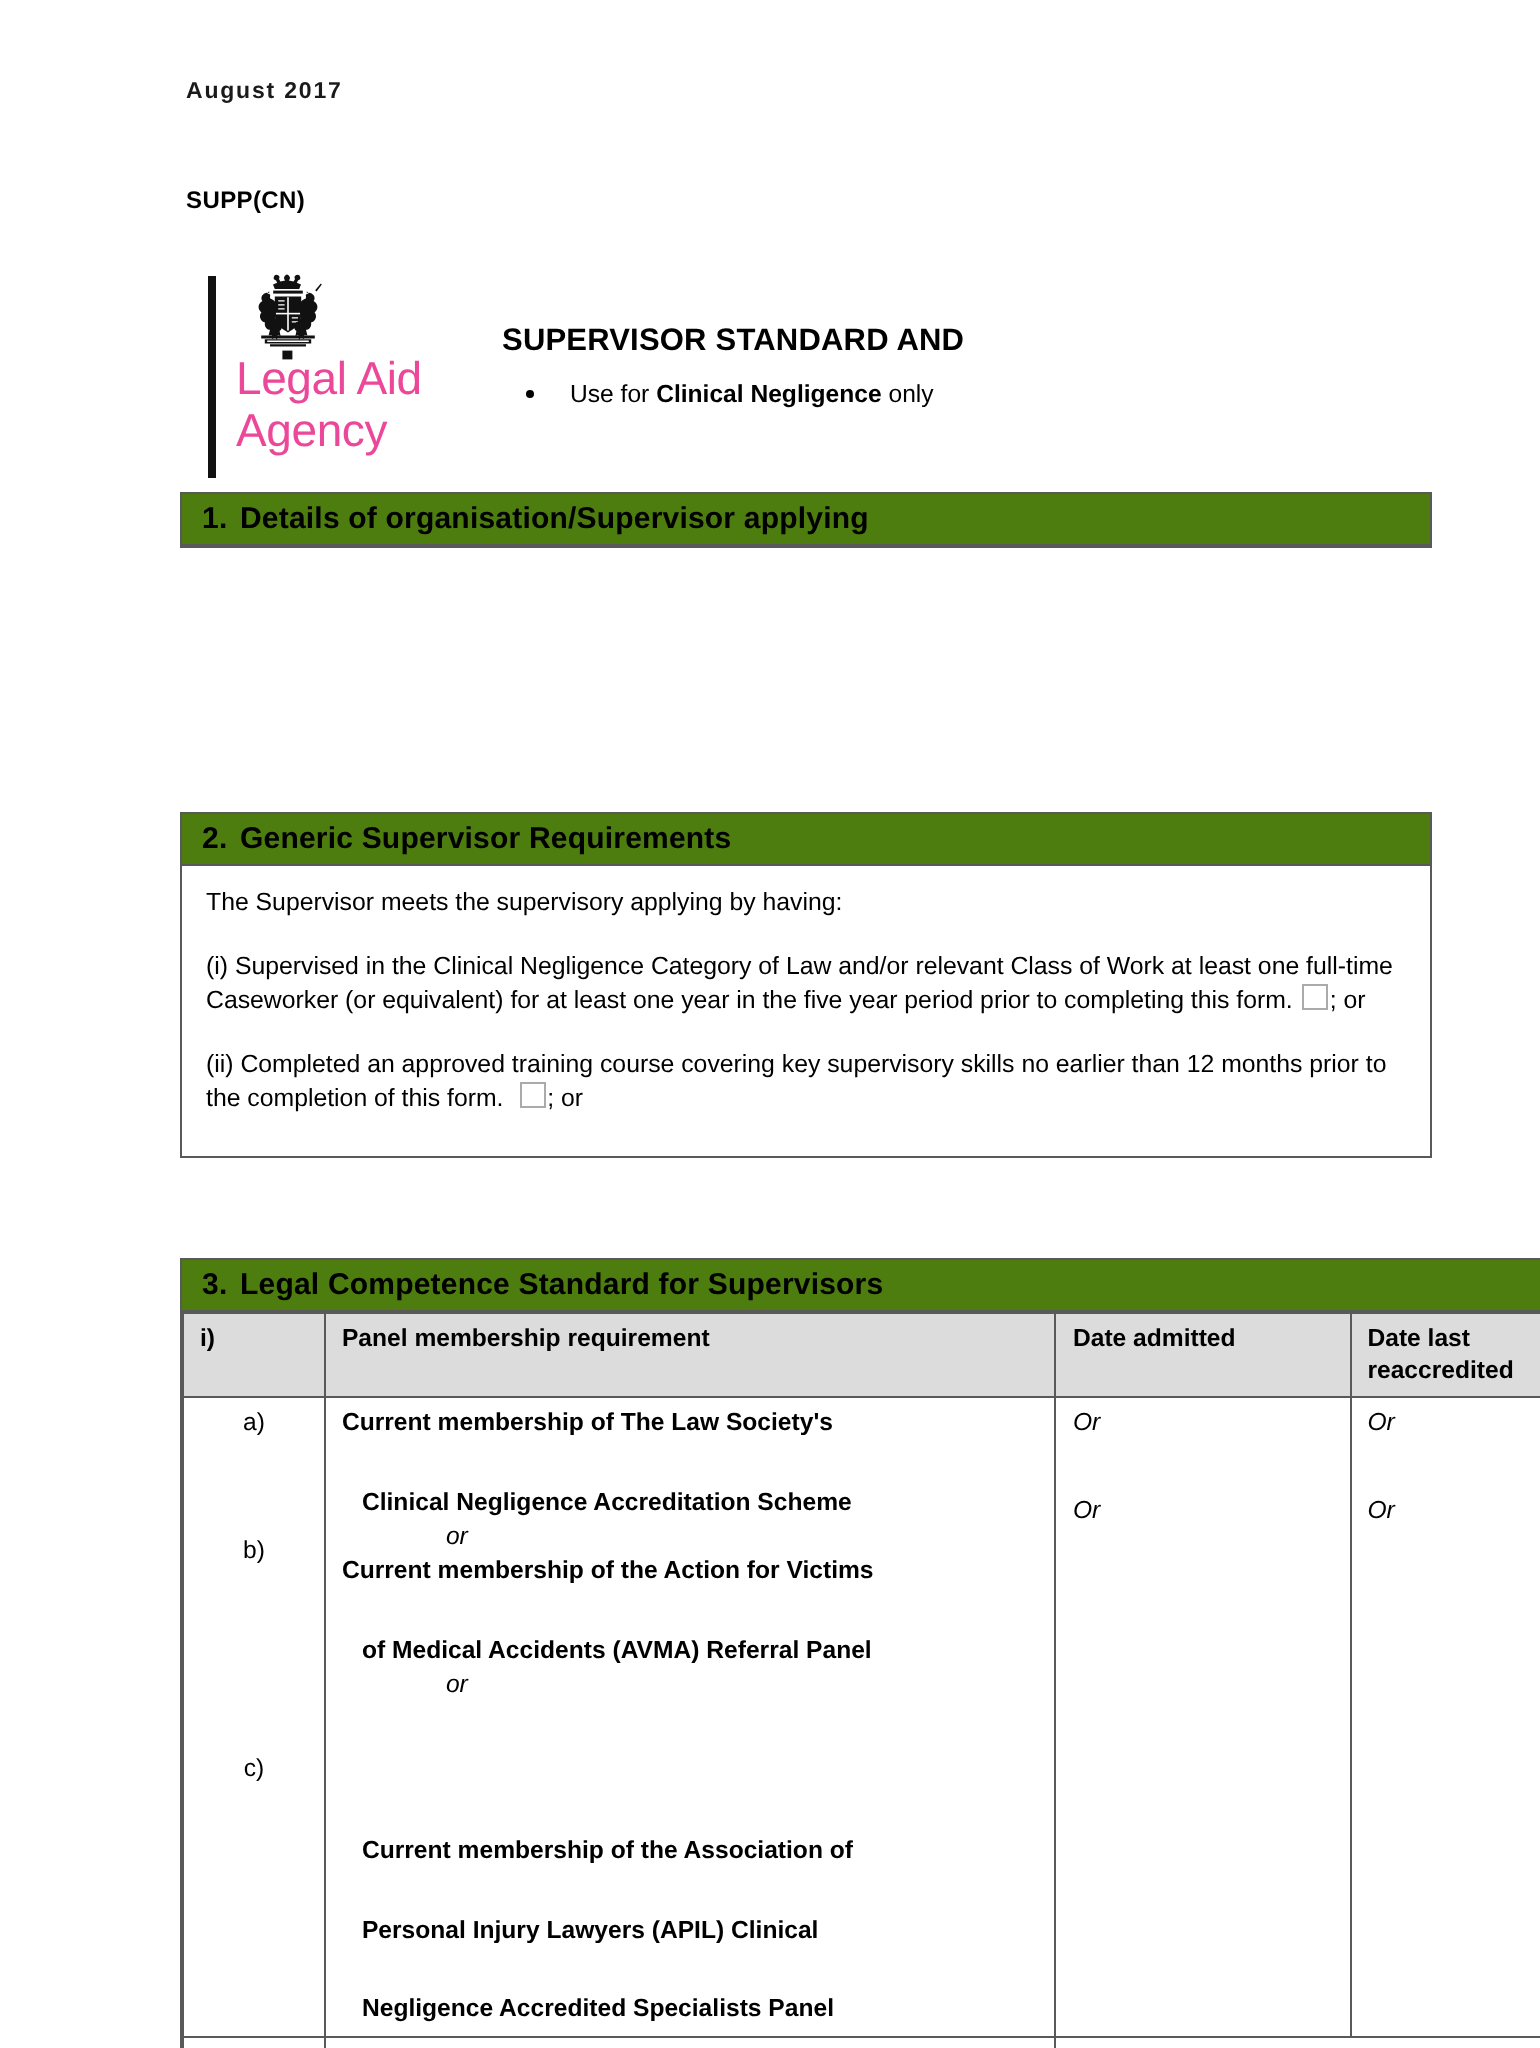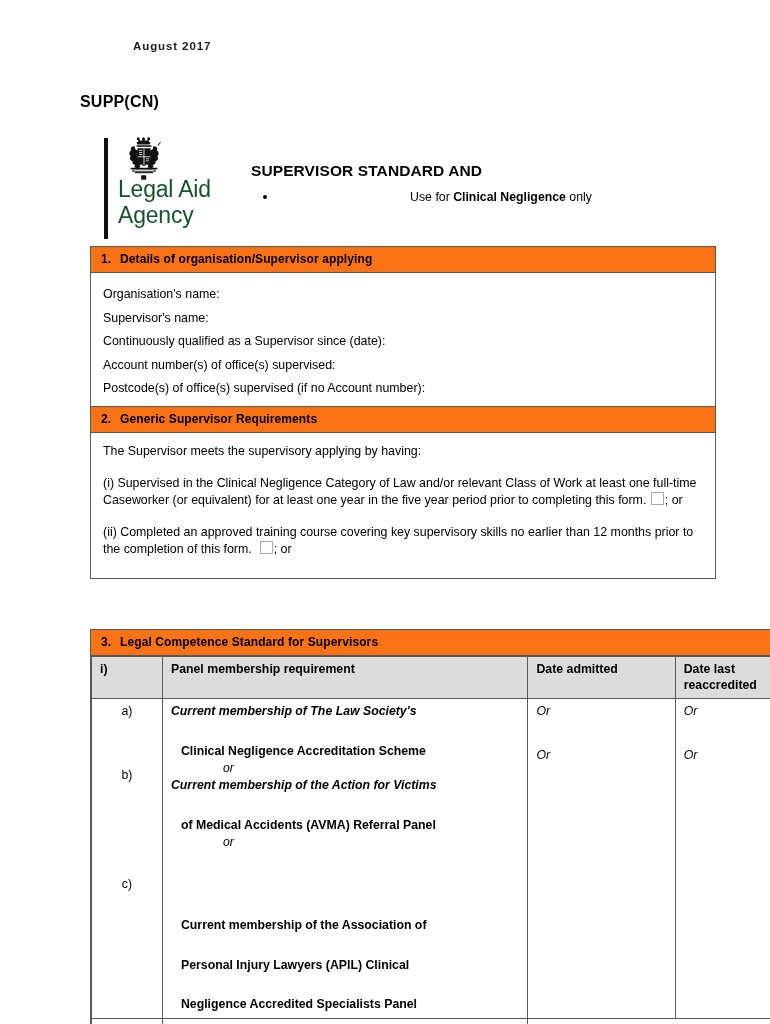--- a/index.html
+++ b/index.html
@@ -26,27 +26,26 @@
 
   
   .doc-date {
     position: absolute;
     left: 93px;
     top: 40px;
     font-size: 11.5px;
     letter-spacing: 0.9px;
     font-weight: 700;
     color: #1a1a1a;
-    margin-left: 40px;
   }
   .doc-code {
     position: absolute;
-    left: 80px;
+    left: 93px;
     top: 93px;
-    font-size: 16px;
+    font-size: 12px;
     font-weight: 700;
     letter-spacing: 0.2px;
   }
 
   
   .masthead {
     position: absolute;
     left: 93px;
     top: 136px;
     width: 624px;
@@ -75,41 +74,40 @@
     height: 44px;
   }
   .brand-name {
     position: absolute;
     left: 25px;
     top: 40px;
     font-size: 23px;
     line-height: 26px;
     font-weight: 400;
     letter-spacing: -0.2px;
-    color: #14532d;
+    color: #ec4899;
   }
 
   .title-block {
     position: absolute;
     left: 158px;
     top: 8px;
     width: 466px;
   }
   .form-title {
     font-size: 15.5px;
     font-weight: 700;
     line-height: 19px;
     letter-spacing: 0.1px;
     margin-top: 17px;
   }
   .bullets {
     margin: 10px 0 0 0;
     padding: 0;
     list-style: none;
-    text-align: center;
   }
   .bullets li {
     position: relative;
     padding-left: 34px;
     font-size: 12.3px;
     line-height: 15.5px;
     margin-bottom: 2px;
   }
   .bullets li .dot {
     position: absolute;
@@ -125,23 +123,23 @@
   
   .sec {
     position: absolute;
     left: 90px;
     width: 626px;
     box-sizing: border-box;
     border: 1.5px solid #595959;
     background: #ffffff;
   }
   .sec-head {
-    background: #f97316;
+    background: #4d7c0f;
     border-bottom: 1.5px solid #595959;
-    font-size: 12px;
+    font-size: 15px;
     font-weight: 700;
     padding: 5px 0 5px 10px;
     letter-spacing: 0.1px;
     line-height: 15px;
   }
   .sec-head .num { display: inline-block; min-width: 19px; }
   .sec-body {
     padding: 12px 12px 10px 12px;
   }
   .sec-body p {
@@ -200,21 +198,21 @@
     width: 50px;
     text-align: center;
     font-weight: 400;
   }
   thead th.c-idx { text-align: center; }
   th.c-req { width: 328px; }
   th.c-da  { width: 122px; }
   th.c-dlr { width: 122px; }
 
   td.c-req { font-weight: 700; }
-  .req-line { text-indent: 0; font-style: italic; }
+  .req-line { text-indent: 0; }
   .req-ind  { padding-left: 10px; margin-top: 24px; }
   .orit {
     font-weight: 400;
     font-style: italic;
     display: block;
     padding-left: 52px;
     line-height: 19px;
   }
   .or-cell {
     font-style: italic;
@@ -286,27 +284,20 @@
           <span class="dot"></span>
           <span>Use for </span><b>Clinical Negligence</b><span> only</span>
         </li>
       </ul>
     </div>
   </div>
 
   <div class="sec" id="section1">
     <div class="sec-head">
       <span class="num">1.</span><span>Details of organisation/Supervisor applying</span>
-    </div>
-    <div class="sec-body">
-      <p>Organisation's name:</p>
-      <p>Supervisor's name:</p>
-      <p>Continuously qualified as a Supervisor since (date):</p>
-      <p>Account number(s) of office(s) supervised:</p>
-      <p>Postcode(s) of office(s) supervised (if no Account number):</p>
     </div>
   </div>
 
   <div class="sec" id="section2">
     <div class="sec-head">
       <span class="num">2.</span><span>Generic Supervisor Requirements</span>
     </div>
     <div class="sec-body">
       <p>The Supervisor meets the supervisory applying by having:</p>
       <div class="gap"></div>

